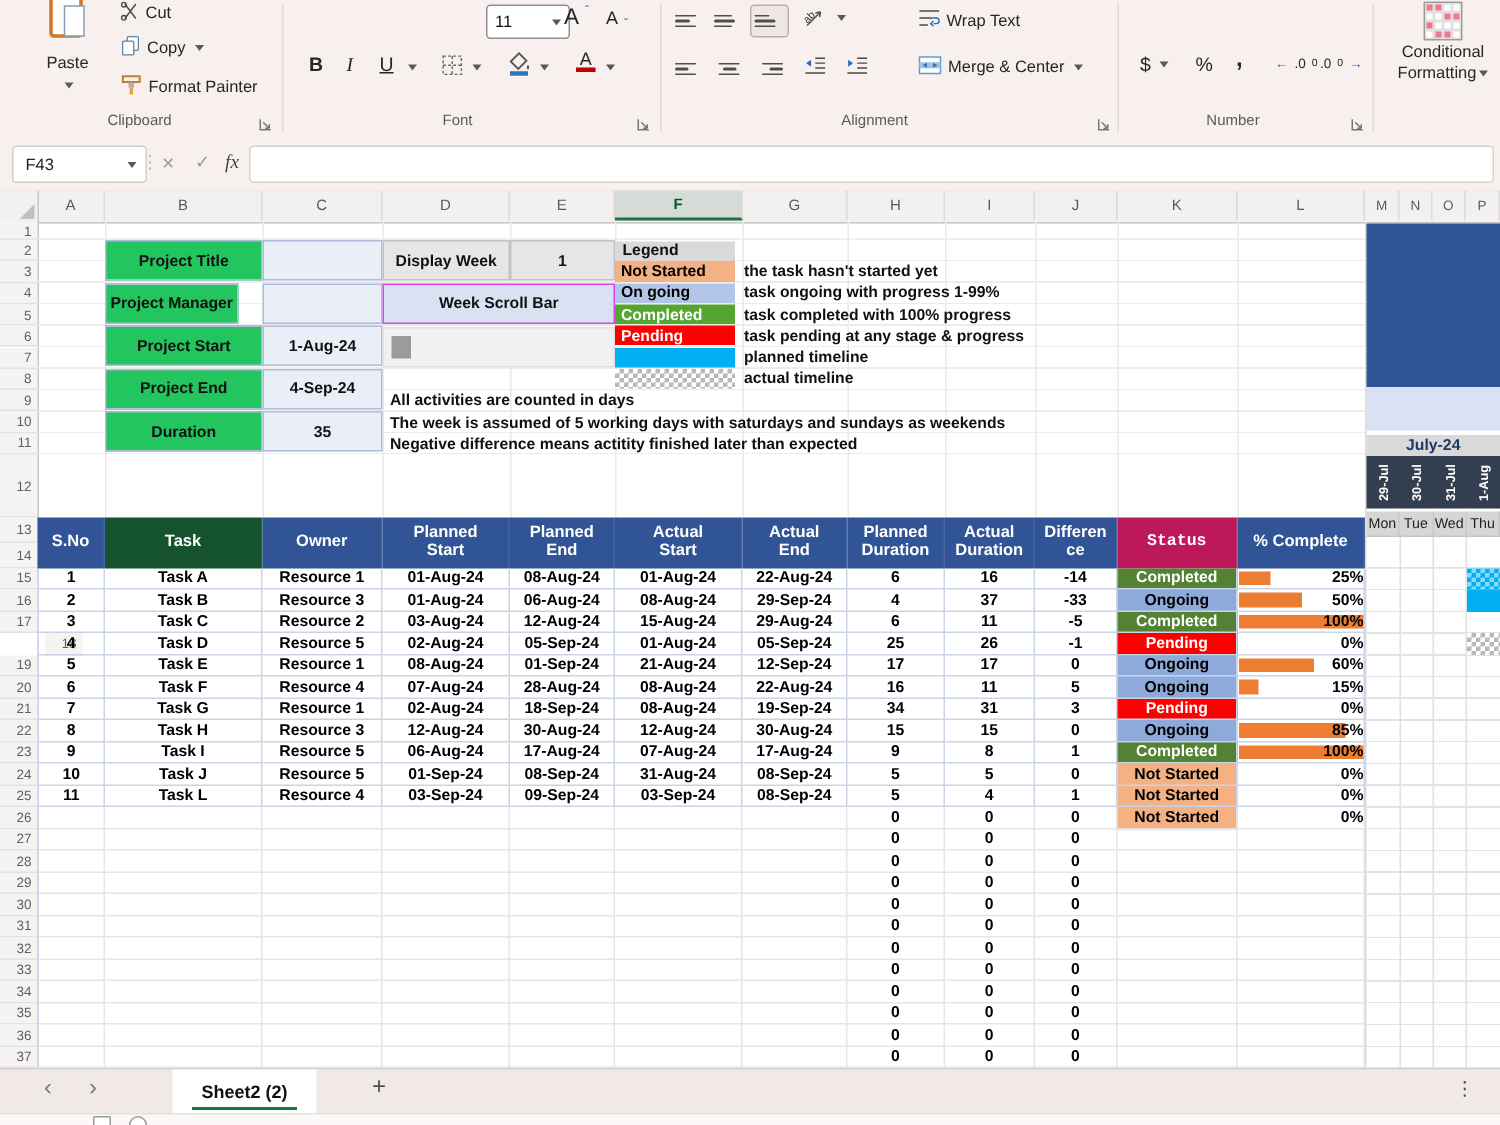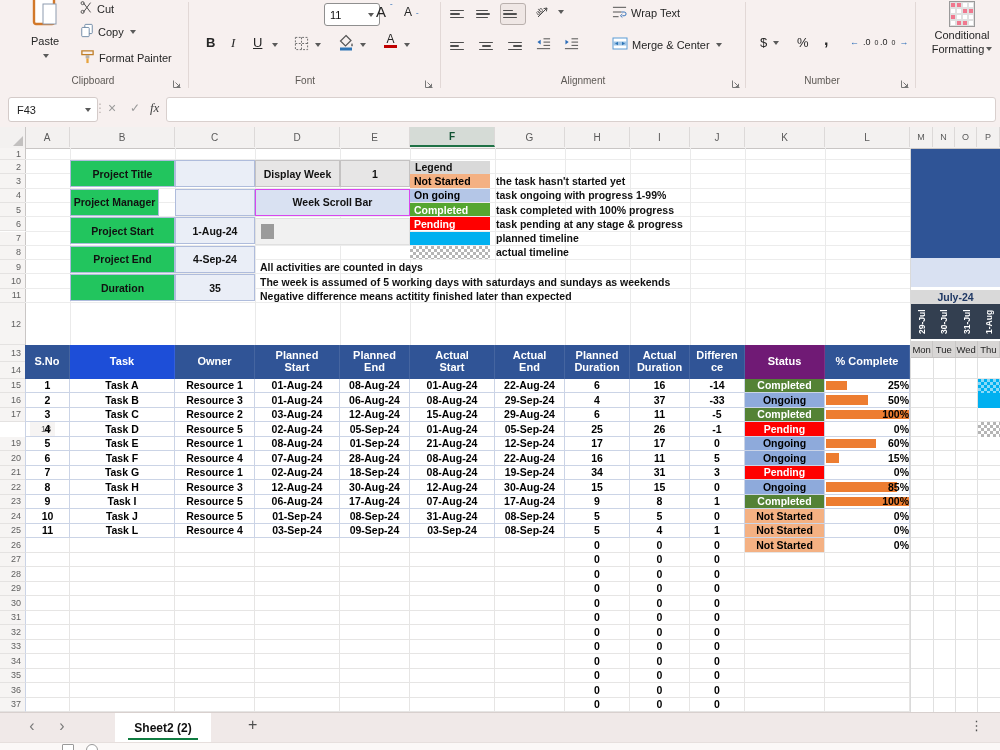--- a/index.html
+++ b/index.html
@@ -434,30 +434,30 @@
     </div>
   <div class="dayband" id="dayband">
       <div class="daylabel" style="left: 0px; width: 22.25px;">Mon</div>
       <div class="daylabel" style="left: 22.25px; width: 22.25px;">Tue</div>
       <div class="daylabel" style="left: 44.5px; width: 22.25px;">Wed</div>
       <div class="daylabel" style="left: 66.75px; width: 22.25px;">Thu</div>
     </div>
 
   <div class="ptable" id="ptable" style="background: transparent;">
       <div class="th" style="background: rgb(48, 84, 150);">S.No</div>
-      <div class="th" style="background: #1d4ed8;">Task</div>
+      <div class="th" style="background: #14532d;">Task</div>
       <div class="th" style="background: rgb(48, 84, 150);">Owner</div>
       <div class="th" style="background: rgb(48, 84, 150);">Planned<br>Start</div>
       <div class="th" style="background: rgb(48, 84, 150);">Planned<br>End</div>
       <div class="th" style="background: rgb(48, 84, 150);">Actual<br>Start</div>
       <div class="th" style="background: rgb(48, 84, 150);">Actual<br>End</div>
       <div class="th" style="background: rgb(48, 84, 150);">Planned<br>Duration</div>
       <div class="th" style="background: rgb(48, 84, 150);">Actual<br>Duration</div>
       <div class="th" style="background: rgb(48, 84, 150);">Differen<br>ce</div>
-      <div class="th" style="background: #701a75;">Status</div>
+      <div class="th" style="background: #be185d; font-family: Liberation Mono, monospace;">Status</div>
       <div class="th" style="background: rgb(48, 84, 150);">% Complete</div>
       <div class="td c0">1</div>
       <div class="td">Task A</div>
       <div class="td">Resource 1</div>
       <div class="td">01-Aug-24</div>
       <div class="td">08-Aug-24</div>
       <div class="td">01-Aug-24</div>
       <div class="td">22-Aug-24</div>
       <div class="td">6</div>
       <div class="td">16</div>

